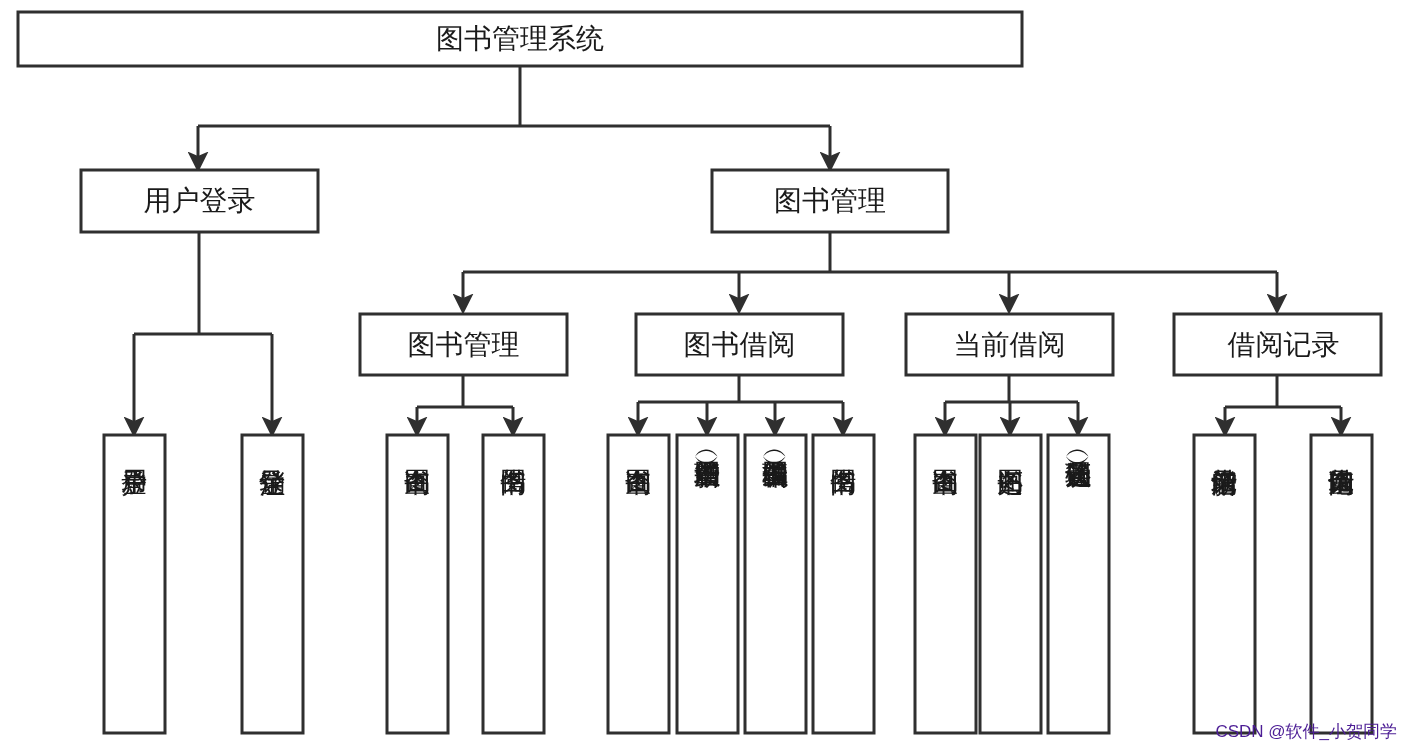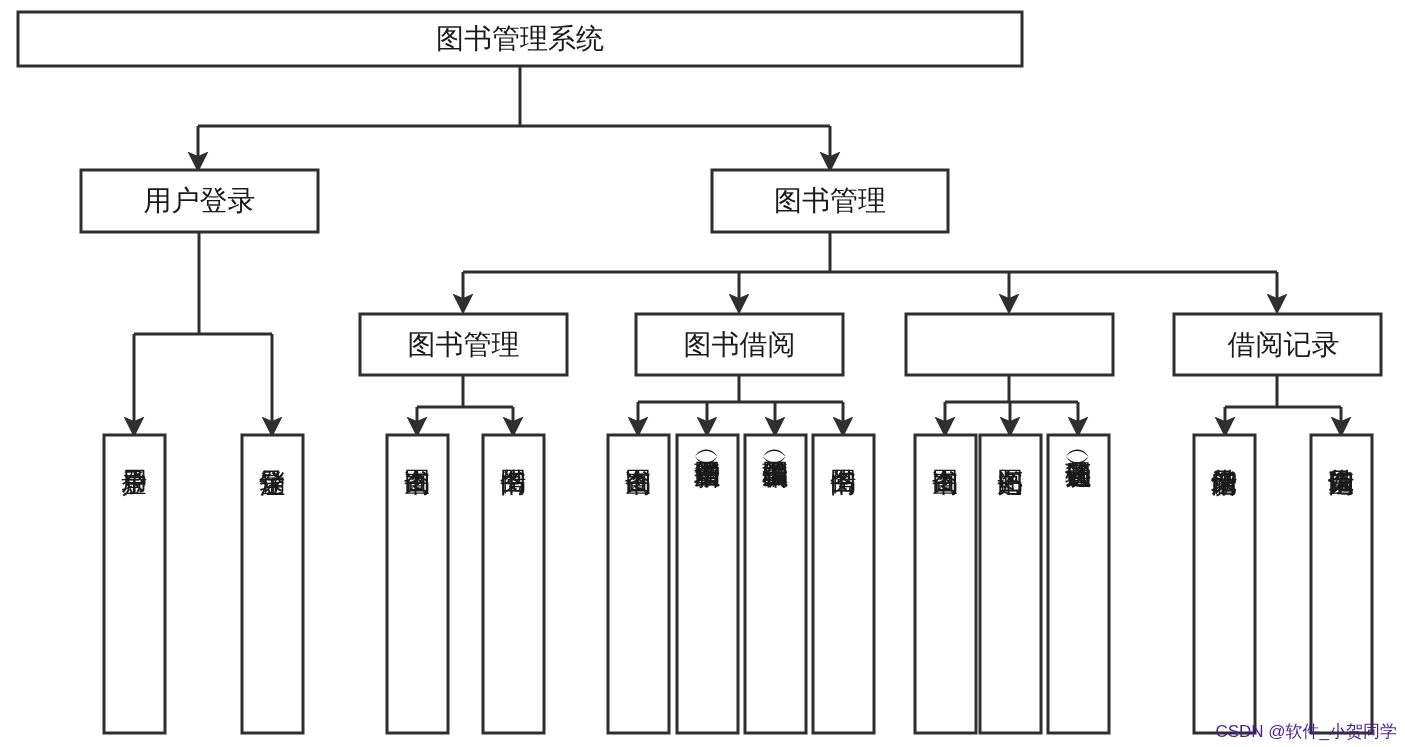--- a/index.html
+++ b/index.html
@@ -181,20 +181,23 @@
   <div class="horiz-label-wrap" style="left:712px; top:170px; width:236px; height:62px;">
     <span>图书管理</span>
   </div>
 
   <div class="horiz-label-wrap" style="left:360px; top:314px; width:207px; height:61px;">
     <span>图书管理</span>
   </div>
   <div class="horiz-label-wrap" style="left:636px; top:314px; width:207px; height:61px;text-align:center;">
     <span>图书借阅</span>
   </div>
+  <div class="horiz-label-wrap" style="left:906px; top:314px; width:207px; height:61px;">
+    <span>当前借阅</span>
+  </div>
   <div class="horiz-label-wrap" style="left:1174px; top:314px; width:219px; height:61px;">
     <span>借阅记录</span>
   </div>
 
   <div class="vert-label-wrap" style="left:104px; top:449px; width:61px; height:284px;">
     <span>用户登录</span>
   </div>
   <div class="vert-label-wrap" style="left:242px; top:449px; width:61px; height:284px;">
     <span>注销登录</span>
   </div>

